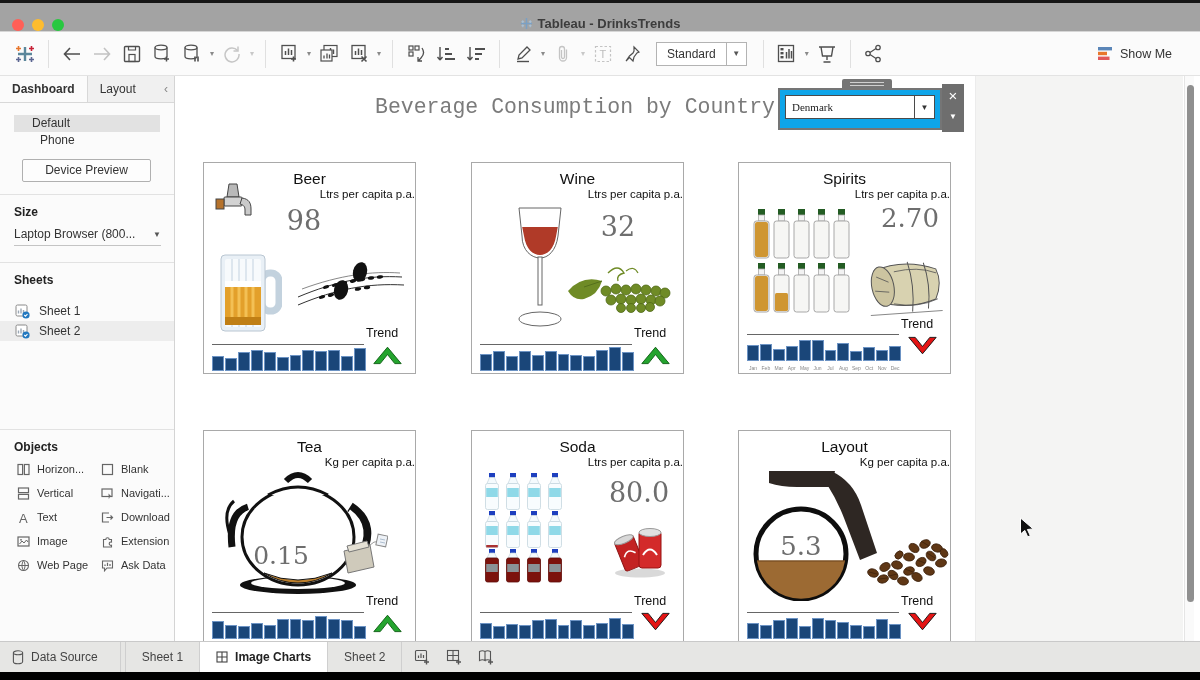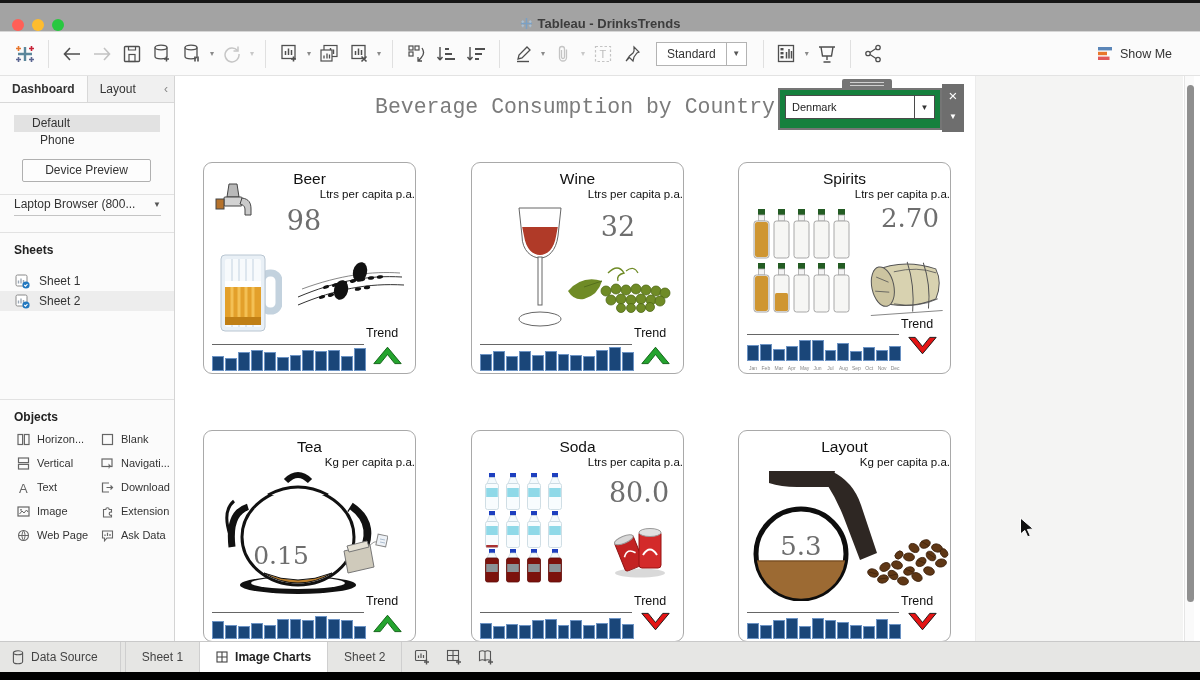--- a/index.html
+++ b/index.html
@@ -60,30 +60,30 @@
   .canvas-gray { position:absolute; left:800px; top:0; width:208px; height:565px; background:#f4f4f3; border-left:1px solid #ececec; }
   .vscroll { position:absolute; left:1009px; top:0; width:10px; height:565px; background:#fafafa; border-left:1px solid #e5e5e5; }
   .vthumb { position:absolute; left:1.5px; top:9px; width:7px; height:517px; border-radius:4px; background:#8f8f8f; }
   .edge-right { position:absolute; left:1019px; top:0; width:6px; height:565px; background:#fff; }
   .dash-title { position:absolute; left:0; top:19px; width:800px; text-align:center; font-size:21.5px; color:#7b7b7b;font-family:Liberation Mono, monospace; }
 
   
   .fw { position:absolute; left:603px; top:3px; width:186px; height:53px; }
   .fw-handle { position:absolute; left:64px; top:0; width:50px; height:9px; background:#757575; border-radius:2px 2px 0 0; display:flex; flex-direction:column; justify-content:center; gap:2px; align-items:center; }
   .fw-handle i { display:block; width:34px; height:1px; background:#cfcfcf; }
-  .fw-body { position:absolute; left:0; top:9px; width:164px; height:42px; background:#15803d; border:2px solid #757575; padding:5px; }
+  .fw-body { position:absolute; left:0; top:9px; width:164px; height:42px; background:#0ea5e9; border:2px solid #757575; padding:5px;font-family:Liberation Serif, serif; }
   .fw-select { height:24px; border:1px solid #4a4a4a; display:flex; align-items:center; background:#fff; }
   .fw-select .v { flex:1; padding-left:6px; font-size:11px; color:#222; }
   .fw-select .cbox { width:20px; align-self:stretch; border-left:1px solid #4a4a4a; display:flex; align-items:center; justify-content:center; font-size:8px; color:#333; }
   .fw-side { position:absolute; left:164px; top:5px; width:22px; height:48px; background:#6e6e6e; display:flex; flex-direction:column; align-items:center; }
   .fw-x { color:#fff; font-size:15px; line-height:24px; }
   .fw-dn { color:#fff; font-size:8px; line-height:18px; }
 
   
-  .card { position:absolute; width:213px; height:212px; background:#fff; border:1px solid #a9a9a9; border-radius:9px; }
+  .card { position:absolute; width:213px; height:212px; background:#fff; border:1px solid #a9a9a9; border-radius:0; }
   .card-title { position:absolute; left:0; top:7px; width:100%; text-align:center; font-size:15.5px; color:#111; }
   .card-sub { position:absolute; left:0; top:25px; width:100%; text-align:right; font-size:11.5px; color:#111; }
   .card-value { position:absolute; font-family:"DejaVu Serif", serif; color:#6e6e6e; font-size:27px; text-align:center; }
   .trend-line { position:absolute; left:8px; top:181px; width:152px; height:1px; background:#666; }
   .trend-label { position:absolute; left:162px; top:163px; width:44px; font-size:12.5px; color:#111; }
   .trend-arrow { position:absolute; left:168px; top:180px; width:31px; height:23px; }
   .trend-arrow svg { width:100%; height:100%; }
   .trend-arrow.up polygon { fill:#24a42e; stroke:#0c5c12; stroke-width:1; }
   .trend-arrow.down { transform:rotate(180deg); }
   .trend-arrow.down polygon { fill:#e41414; stroke:#111; stroke-width:1; }
@@ -314,20 +314,21 @@
       <div class="sb-tabs">
         <span class="sb-tab active">Dashboard</span>
         <span class="sb-tab">Layout</span>
         <span class="sb-collapse">‹</span>
       </div>
       <div style="height:12px"></div>
       <div class="mode sel">Default</div>
       <div class="mode phone">Phone</div>
       <div class="dp-btn">Device Preview</div>
       <div class="sb-div"></div>
+      <div class="sb-h">Size</div>
       <div class="size-dd">
         <span class="v">Laptop Browser (800...</span>
         <span class="c">▼</span>
       </div>
       <div class="sb-div" style="margin-top:16px"></div>
       <div class="sb-h">Sheets</div>
       <div style="height:8px"></div>
       <div class="sheet-row">
         <svg width="15" height="15" viewBox="0 0 15 15">
             <rect x="1" y="1" width="11" height="11" rx="1.5" fill="#fff" stroke="#8a8a8a"></rect>

